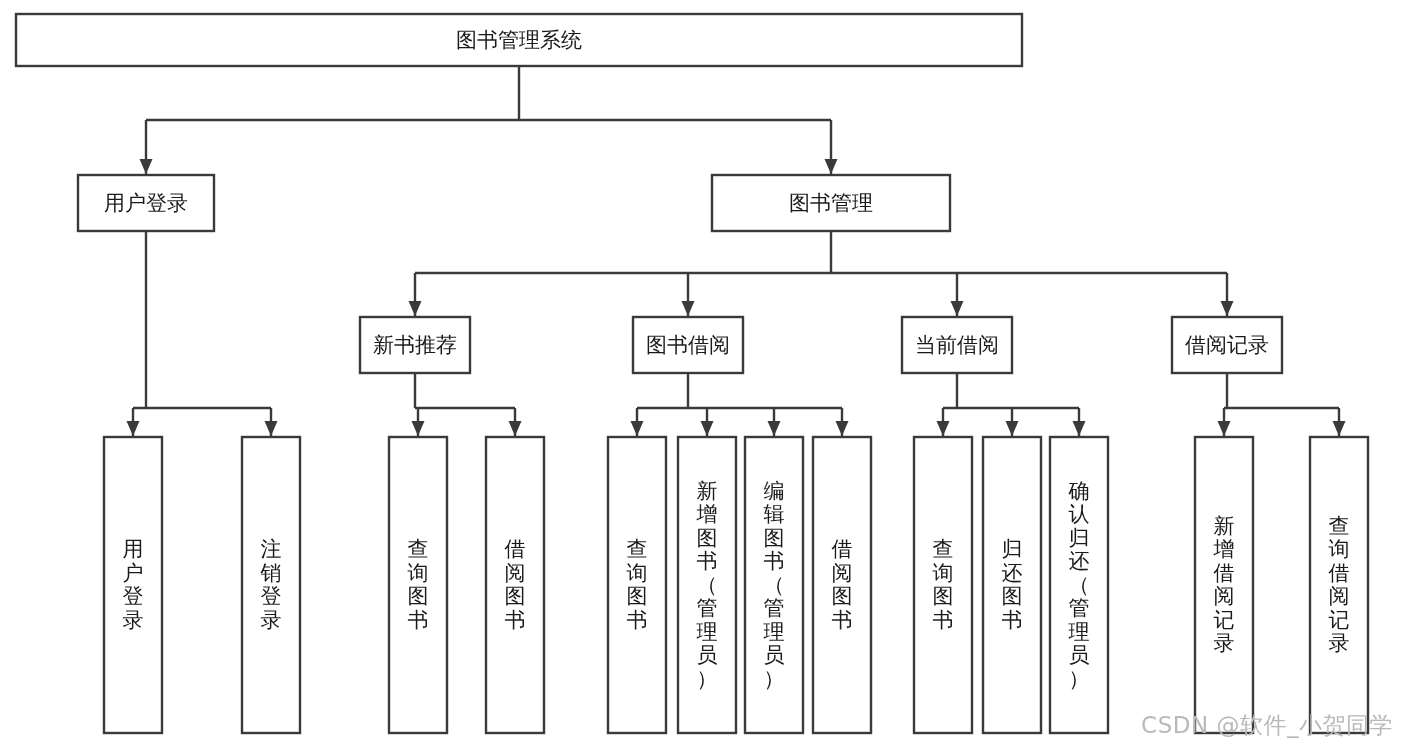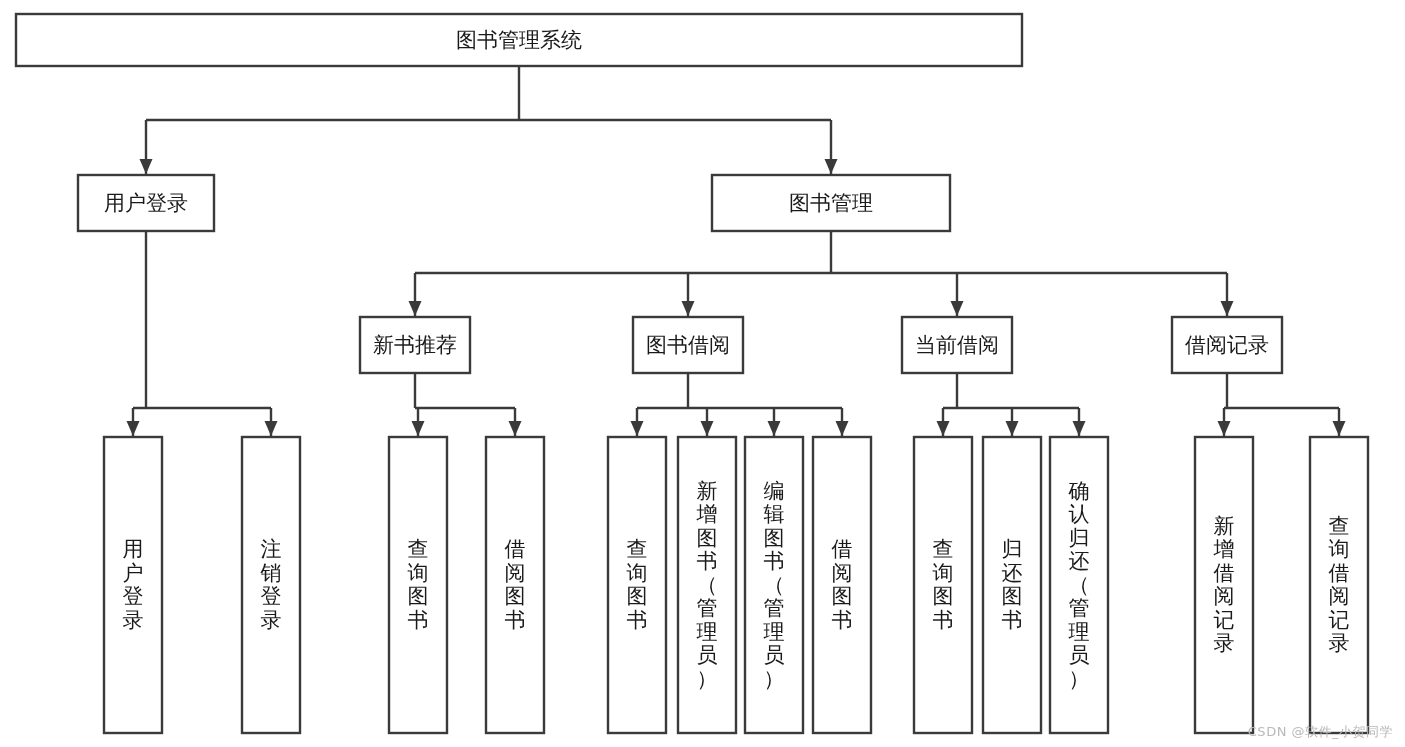--- a/index.html
+++ b/index.html
@@ -50,21 +50,21 @@
     font-family: "DejaVu Sans", "Liberation Sans", sans-serif;
     font-size: 21px;
     fill: #1a1a1a;
     text-anchor: middle;
   }
   .watermark {
     position: absolute;
     right: 12px;
     bottom: 6px;
     font-family: "DejaVu Sans", "Liberation Sans", sans-serif;
-    font-size: 13px;
+    font-size: 23px;
     color: #b9b9b9;
     white-space: nowrap;
     letter-spacing: 0.5px;
   }
 </style>
 </head>
 <body>
 
 <div id="diagram-root">
   <svg class="diagram" viewBox="0 0 1405 747">

